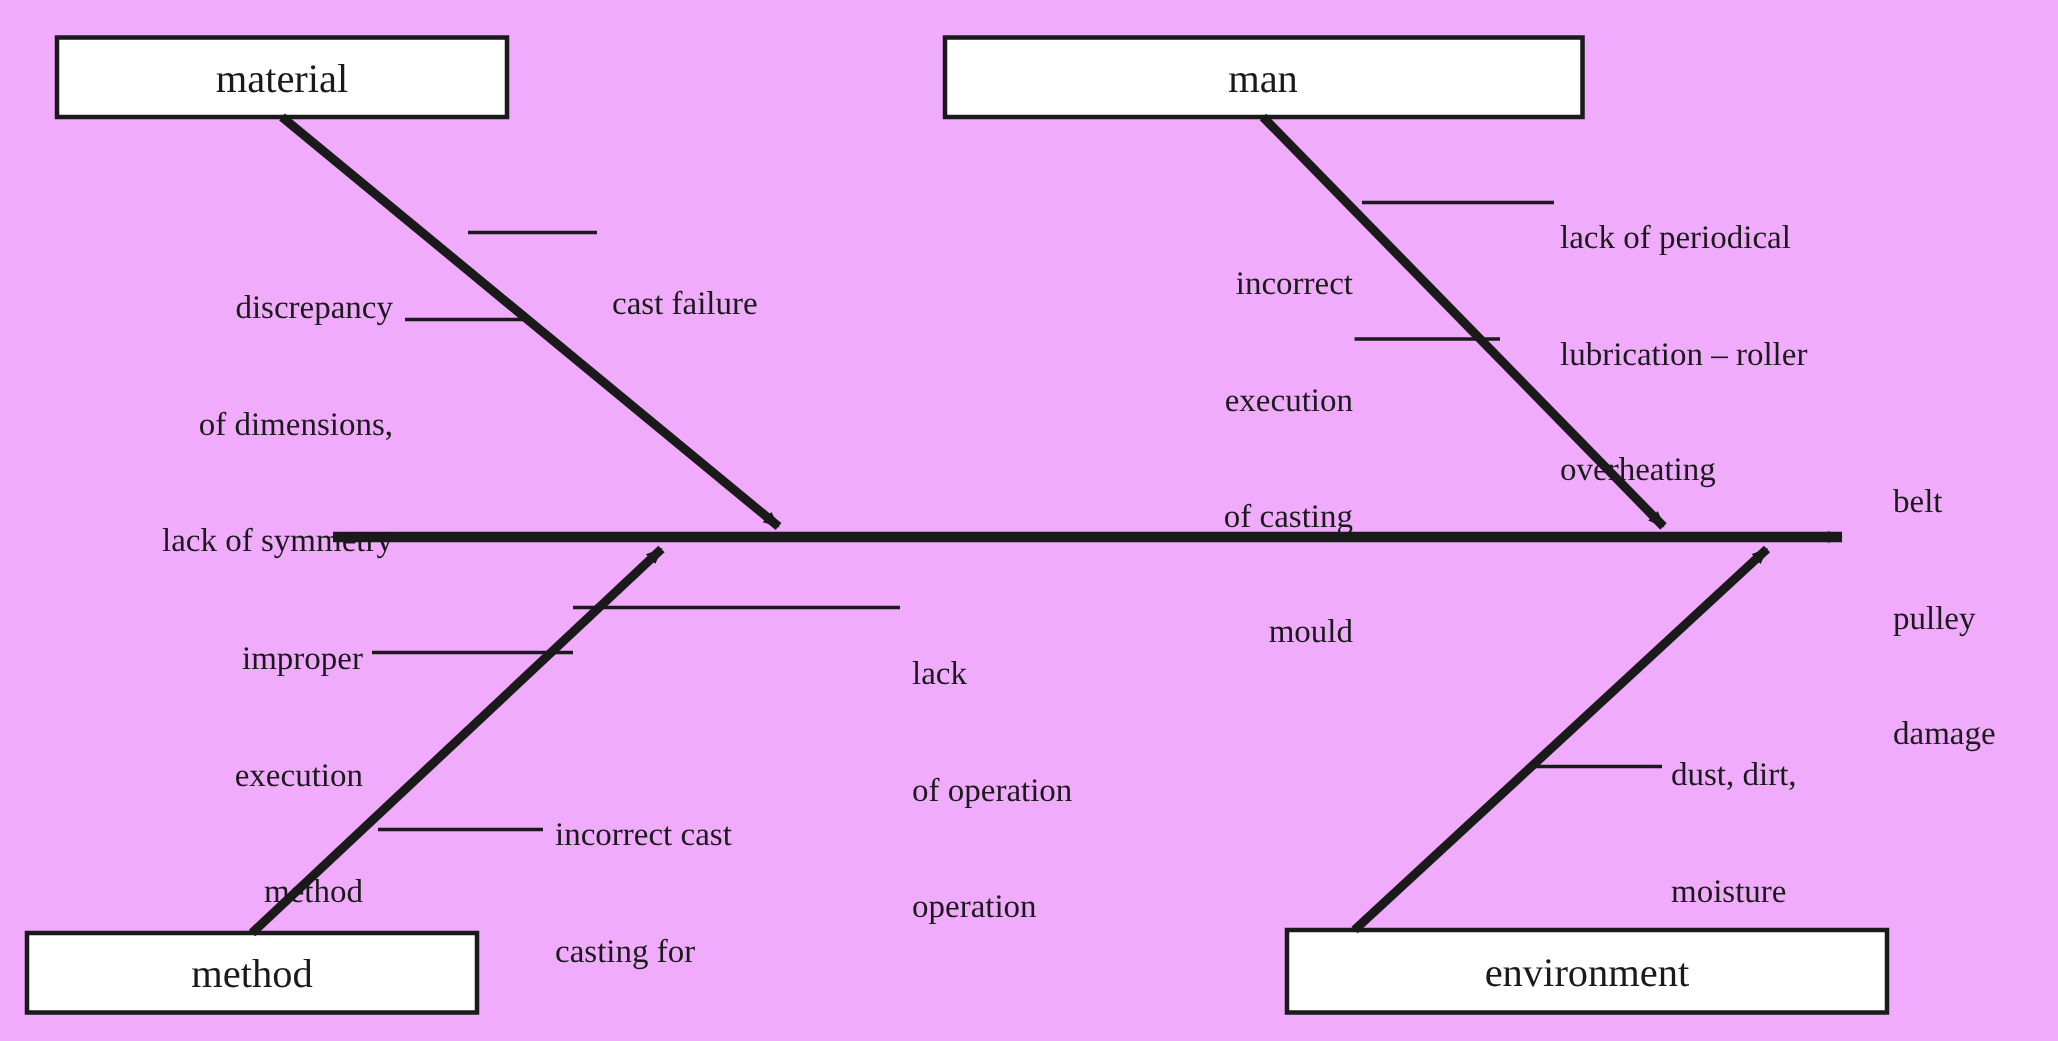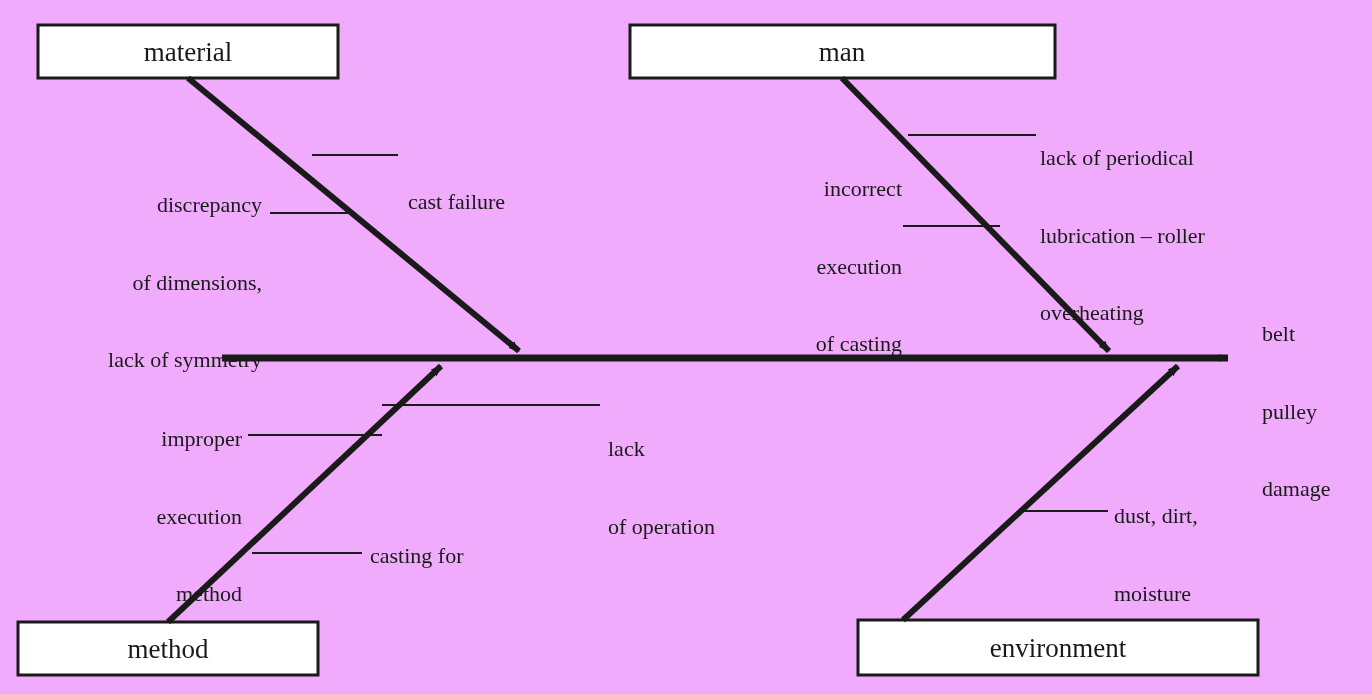--- a/index.html
+++ b/index.html
@@ -113,35 +113,38 @@
   <div class="cause-text align-left" style="left:1040px; top:94px; width:320px;">
     <div>lack of periodical</div>
     <div>lubrication – roller</div>
     <div>overheating</div>
   </div>
 
   <div class="cause-text align-right" style="left:660px; top:125px; width:242px;">
     <div>incorrect</div>
     <div>execution</div>
     <div>of casting</div>
+    <div>mould</div>
   </div>
 
   <div class="cause-text align-right" style="left:0px; top:375px; width:242px;">
     <div>improper</div>
     <div>execution</div>
     <div>method</div>
     
   </div>
 
   <div class="cause-text align-left" style="left:608px; top:385px; width:260px;">
     <div>lack</div>
     <div>of operation</div>
+    <div>operation</div>
   </div>
 
   <div class="cause-text align-left" style="left:370px; top:492px; width:260px;">
+    <div>incorrect cast</div>
     <div>casting for</div>
     
     
   </div>
 
   <div class="cause-text align-left" style="left:1114px; top:452px; width:220px;">
     <div>dust, dirt,</div>
     <div>moisture</div>
   </div>
 

